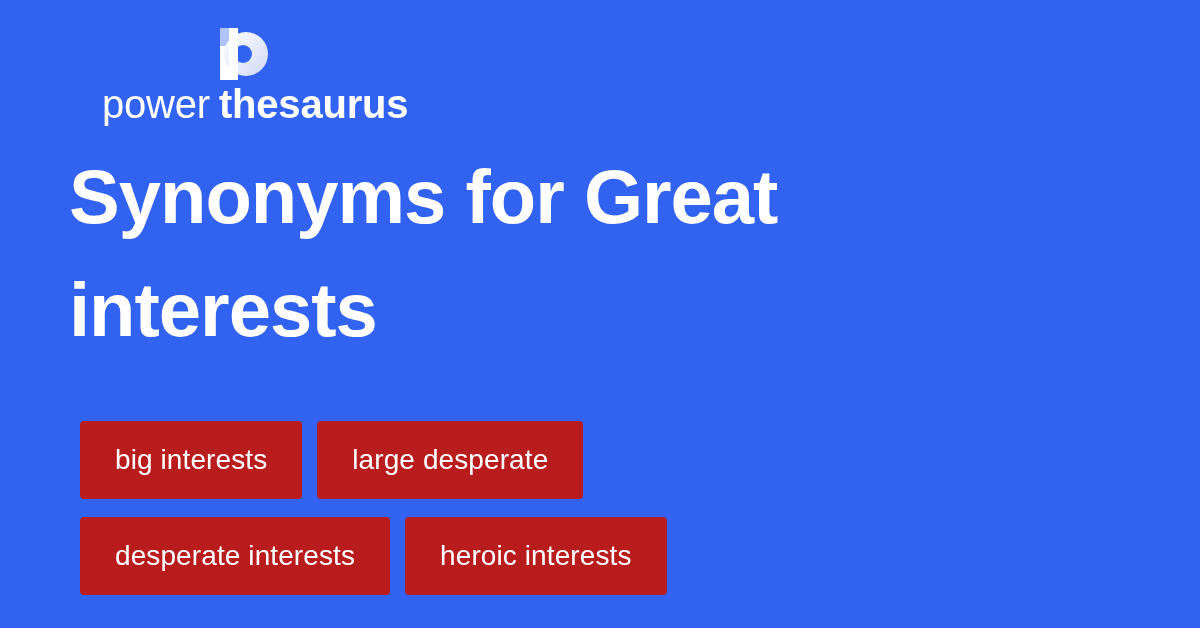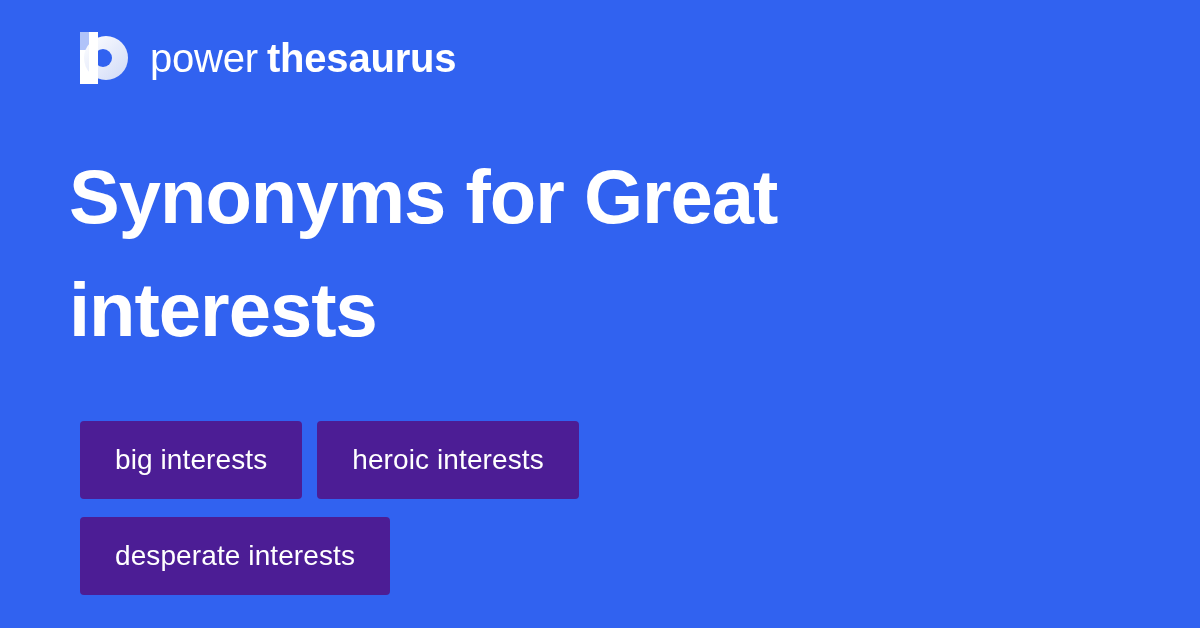--- a/index.html
+++ b/index.html
@@ -25,20 +25,21 @@
   }
 
   
   .brand {
     position: absolute;
     left: 80px;
     top: 28px;
     display: flex;
     align-items: center;
     height: 60px;
+    flex-direction: column;
   }
   .brand-mark {
     width: 48px;
     height: 52px;
     display: block;
     flex: 0 0 auto;
   }
   .brand-text {
     margin-left: 22px;
     font-size: 40px;
@@ -81,21 +82,21 @@
     align-items: flex-start;
     gap: 15px;
     margin-bottom: 18px;
   }
   .chip-row:last-child {
     margin-bottom: 0;
   }
   .chip {
     height: 78px;
     box-sizing: border-box;
-    background: #4c1d95;
+    background: #b91c1c;
     border-radius: 4px;
     display: flex;
     align-items: center;
     justify-content: center;
     padding: 0 35px;
     color: #ffffff;
     font-size: 28px;
     font-weight: 400;
     line-height: 78px;
     white-space: nowrap;
@@ -128,22 +129,23 @@
       <span class="brand-word-1">power</span><span class="brand-word-2">thesaurus</span>
     </div>
   </div>
 
   <h1 class="headline">Synonyms for Great interests</h1>
 
   <div class="chip-rows">
 
     <div class="chip-row">
       <div class="chip">big interests</div>
-      <div class="chip">heroic interests</div>
+      <div class="chip">large desperate</div>
     </div>
 
     <div class="chip-row">
       <div class="chip">desperate interests</div>
+      <div class="chip">heroic interests</div>
     </div>
 
   </div>
 
 </div>
 
 </body></html>

